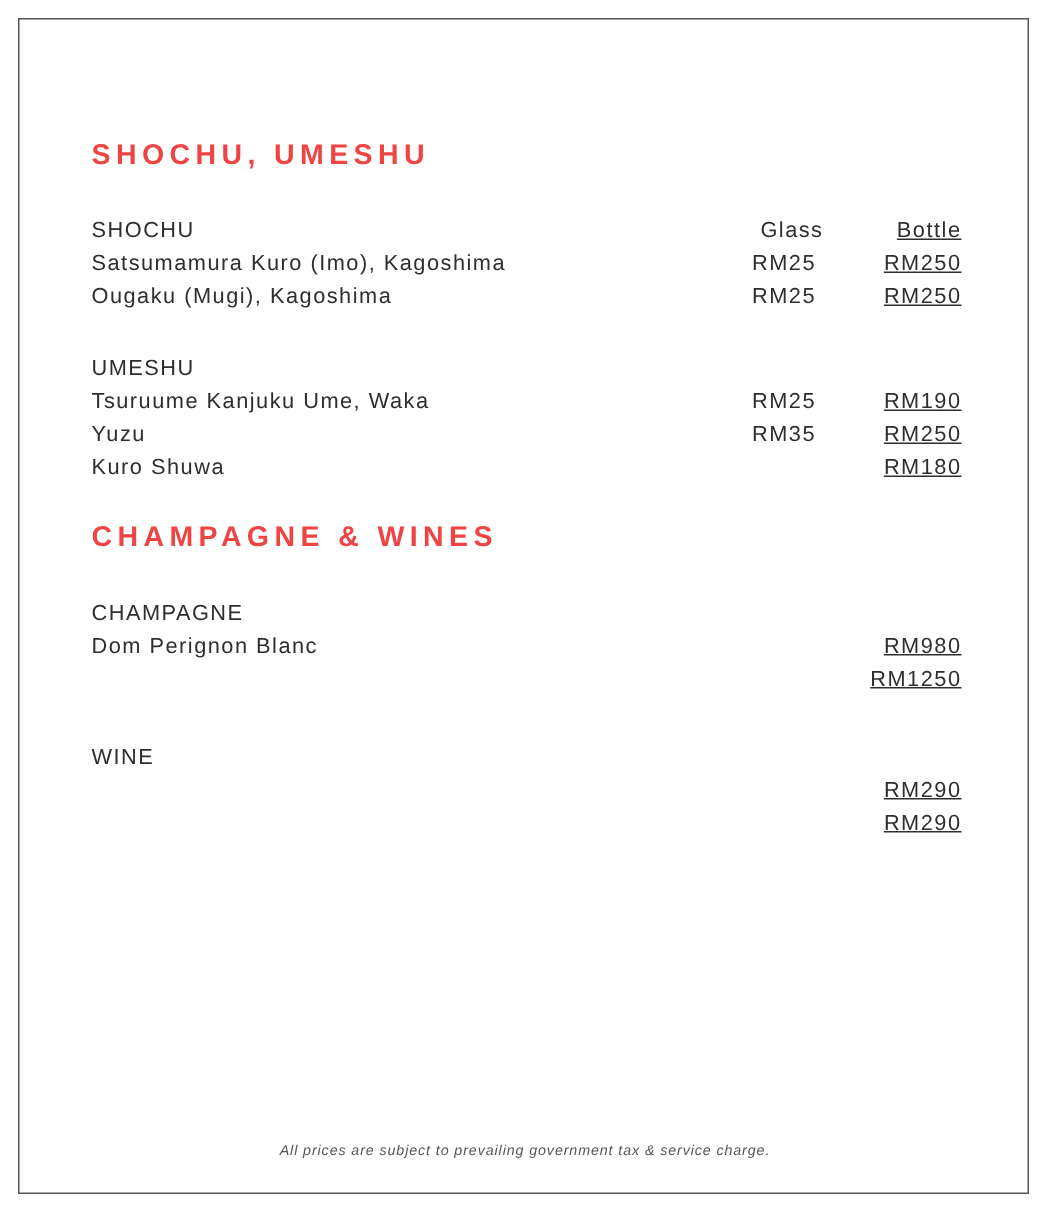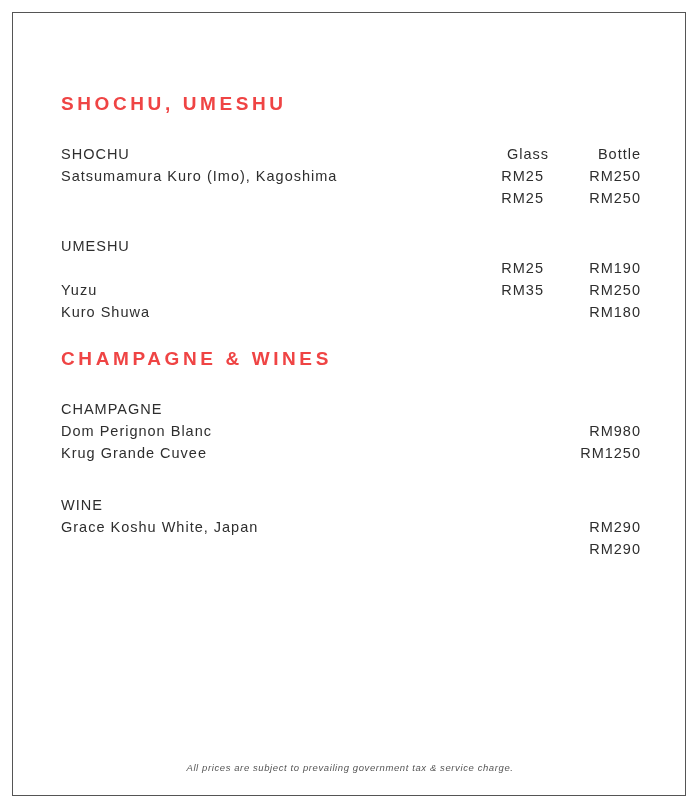--- a/index.html
+++ b/index.html
@@ -54,20 +54,21 @@
       top: 0;
       text-align: left;
       white-space: nowrap;
     }
     .row .bottle {
       position: absolute;
       right: 0;
       top: 0;
       text-align: right;
       white-space: nowrap;
+      text-decoration: underline;
     }
     .row.header .glass { right: 92px; }
     .footer-note {
       position: absolute;
       left: 0;
       width: 700px;
       top: 762px;
       text-align: center;
       font-size: 9.5px;
       font-style: italic;
@@ -86,28 +87,30 @@
   <span class="name">SHOCHU</span>
   <span class="glass">Glass</span>
   <span class="bottle">Bottle</span>
 </div>
 <div class="row" style="top:168px;">
   <span class="name">Satsumamura Kuro (Imo), Kagoshima</span>
   <span class="glass">RM25</span>
   <span class="bottle">RM250</span>
 </div>
 <div class="row" style="top:190px;">
+  <span class="name">Ougaku (Mugi), Kagoshima</span>
   <span class="glass">RM25</span>
   <span class="bottle">RM250</span>
 </div>
 
 <div class="row" style="top:238px;">
   <span class="name">UMESHU</span>
 </div>
 <div class="row" style="top:260px;">
+  <span class="name">Tsuruume Kanjuku Ume, Waka</span>
   <span class="glass">RM25</span>
   <span class="bottle">RM190</span>
 </div>
 <div class="row" style="top:282px;">
   <span class="name">Yuzu</span>
   <span class="glass">RM35</span>
   <span class="bottle">RM250</span>
 </div>
 <div class="row" style="top:304px;">
   <span class="name">Kuro Shuwa</span>
@@ -117,28 +120,26 @@
 <h2 class="heading" style="top:348px;">CHAMPAGNE &amp; WINES</h2>
 
 <div class="row" style="top:401px;">
   <span class="name">CHAMPAGNE</span>
 </div>
 <div class="row" style="top:423px;">
   <span class="name">Dom Perignon Blanc</span>
   <span class="bottle">RM980</span>
 </div>
 <div class="row" style="top:445px;">
-  <span class="name">Krug Grande Cuvee</span>
   <span class="bottle">RM1250</span>
 </div>
 
 <div class="row" style="top:497px;">
   <span class="name">WINE</span>
 </div>
 <div class="row" style="top:519px;">
-  <span class="name">Grace Koshu White, Japan</span>
   <span class="bottle">RM290</span>
 </div>
 <div class="row" style="top:541px;">
   <span class="bottle">RM290</span>
 </div>
 
 <div class="footer-note">All prices are subject to prevailing government tax &amp; service charge.</div>
 
 </body></html>

